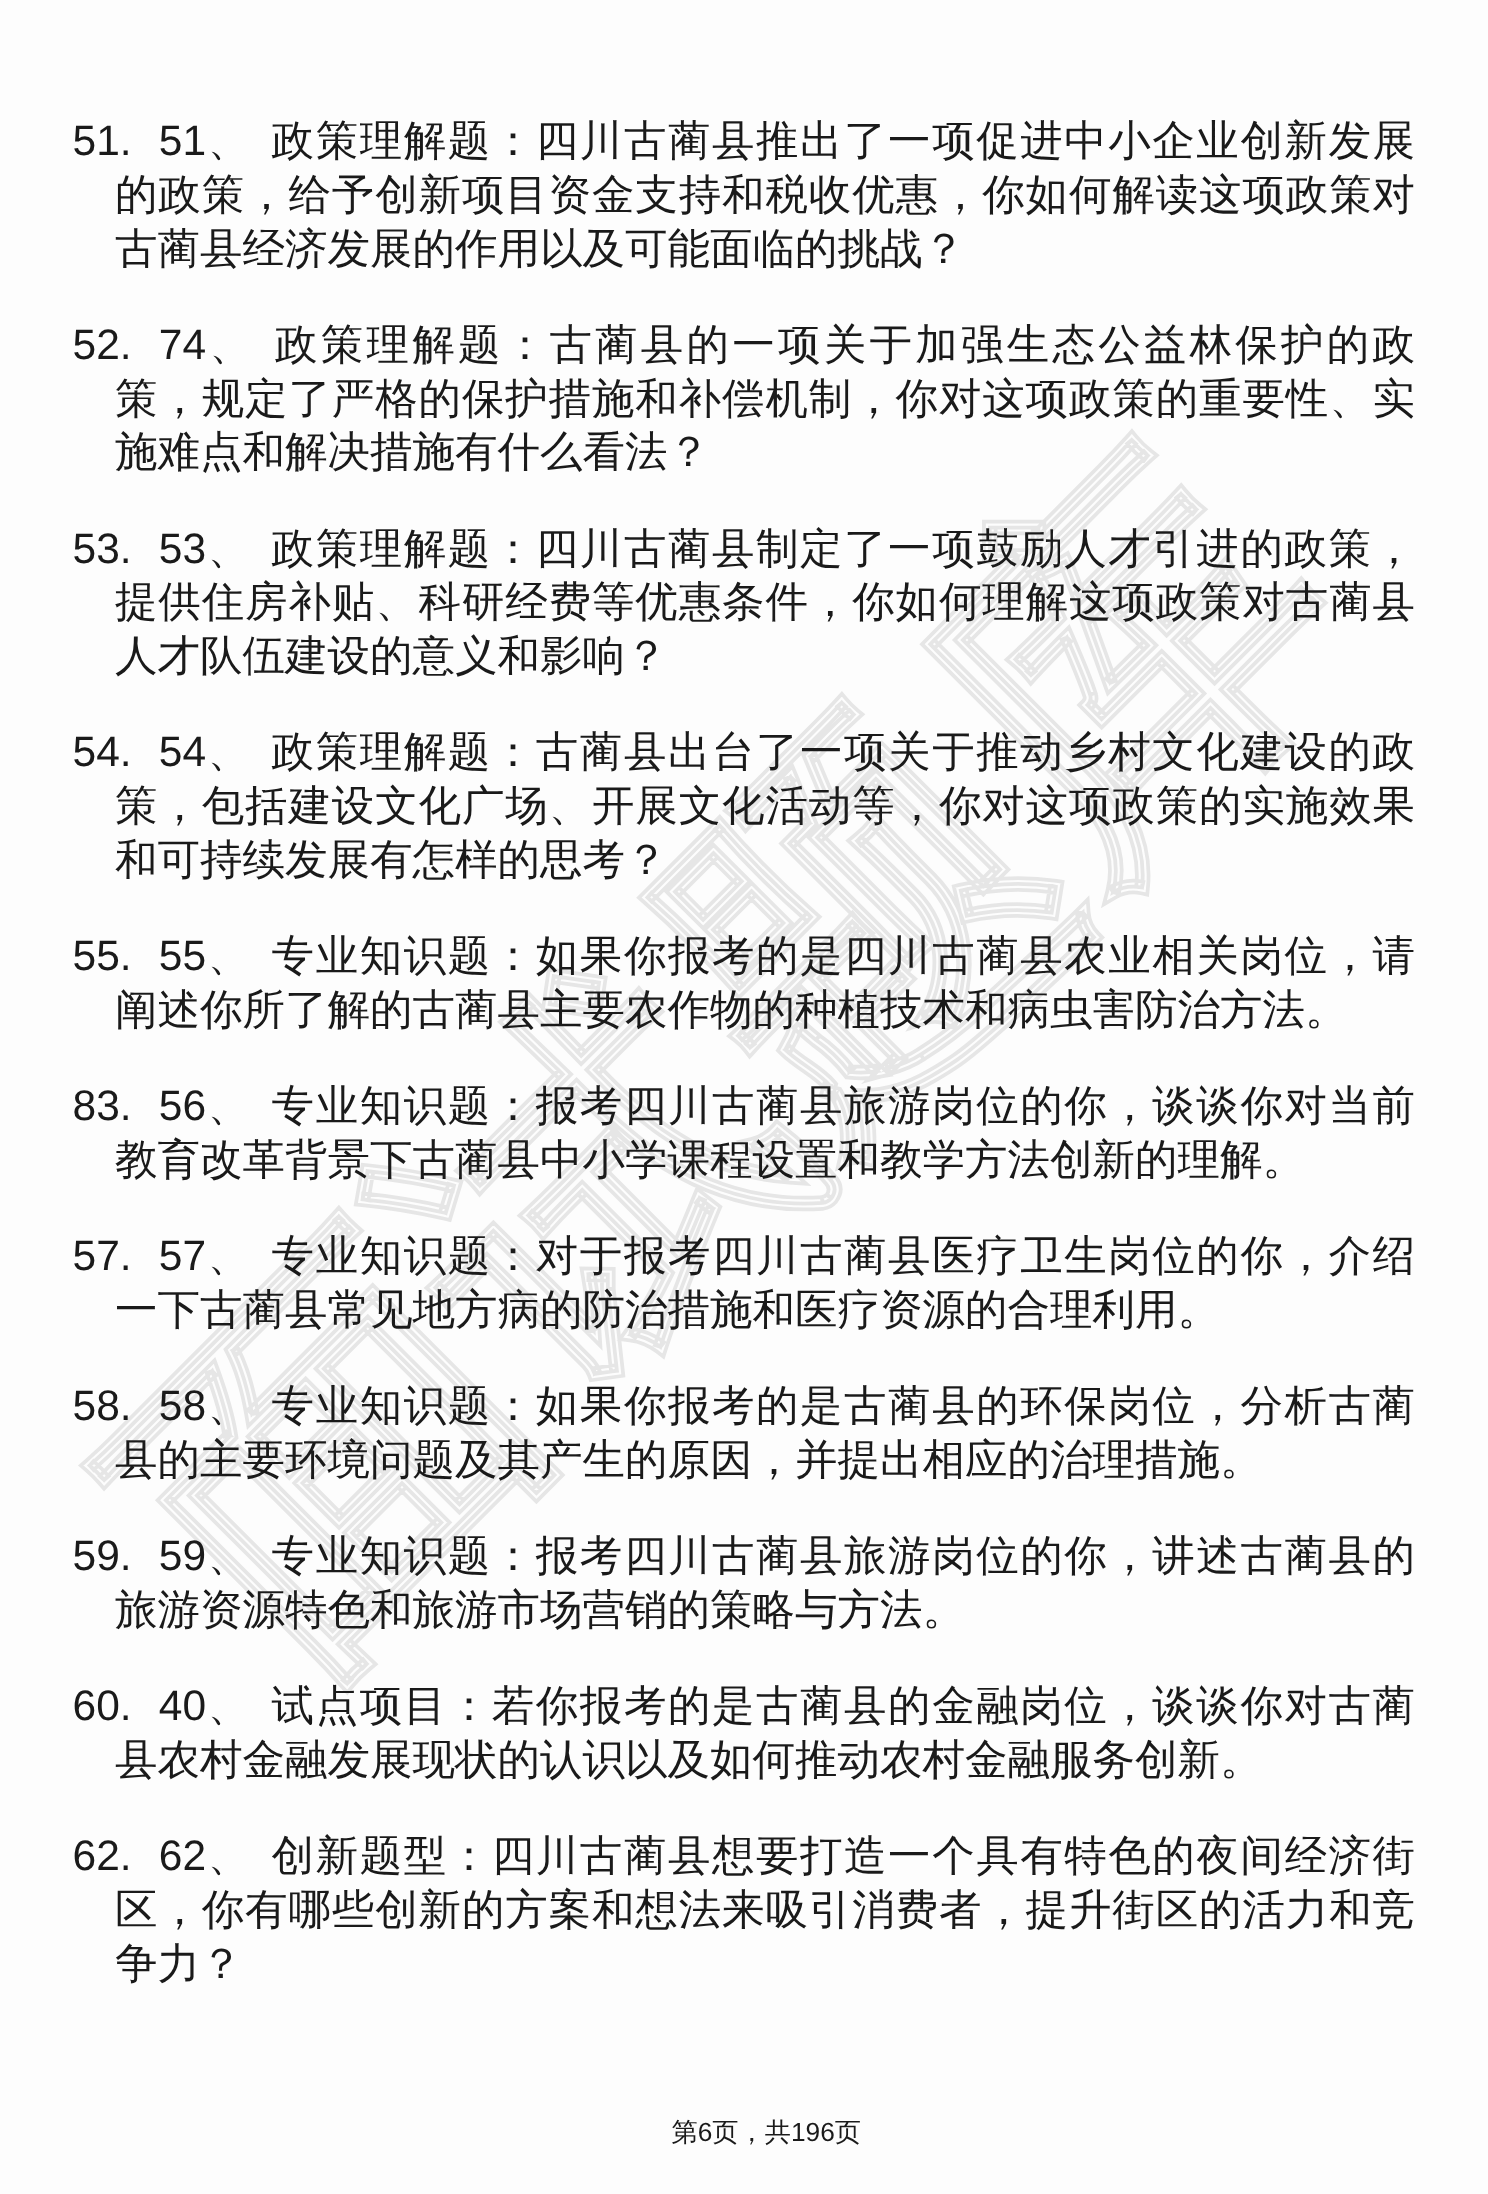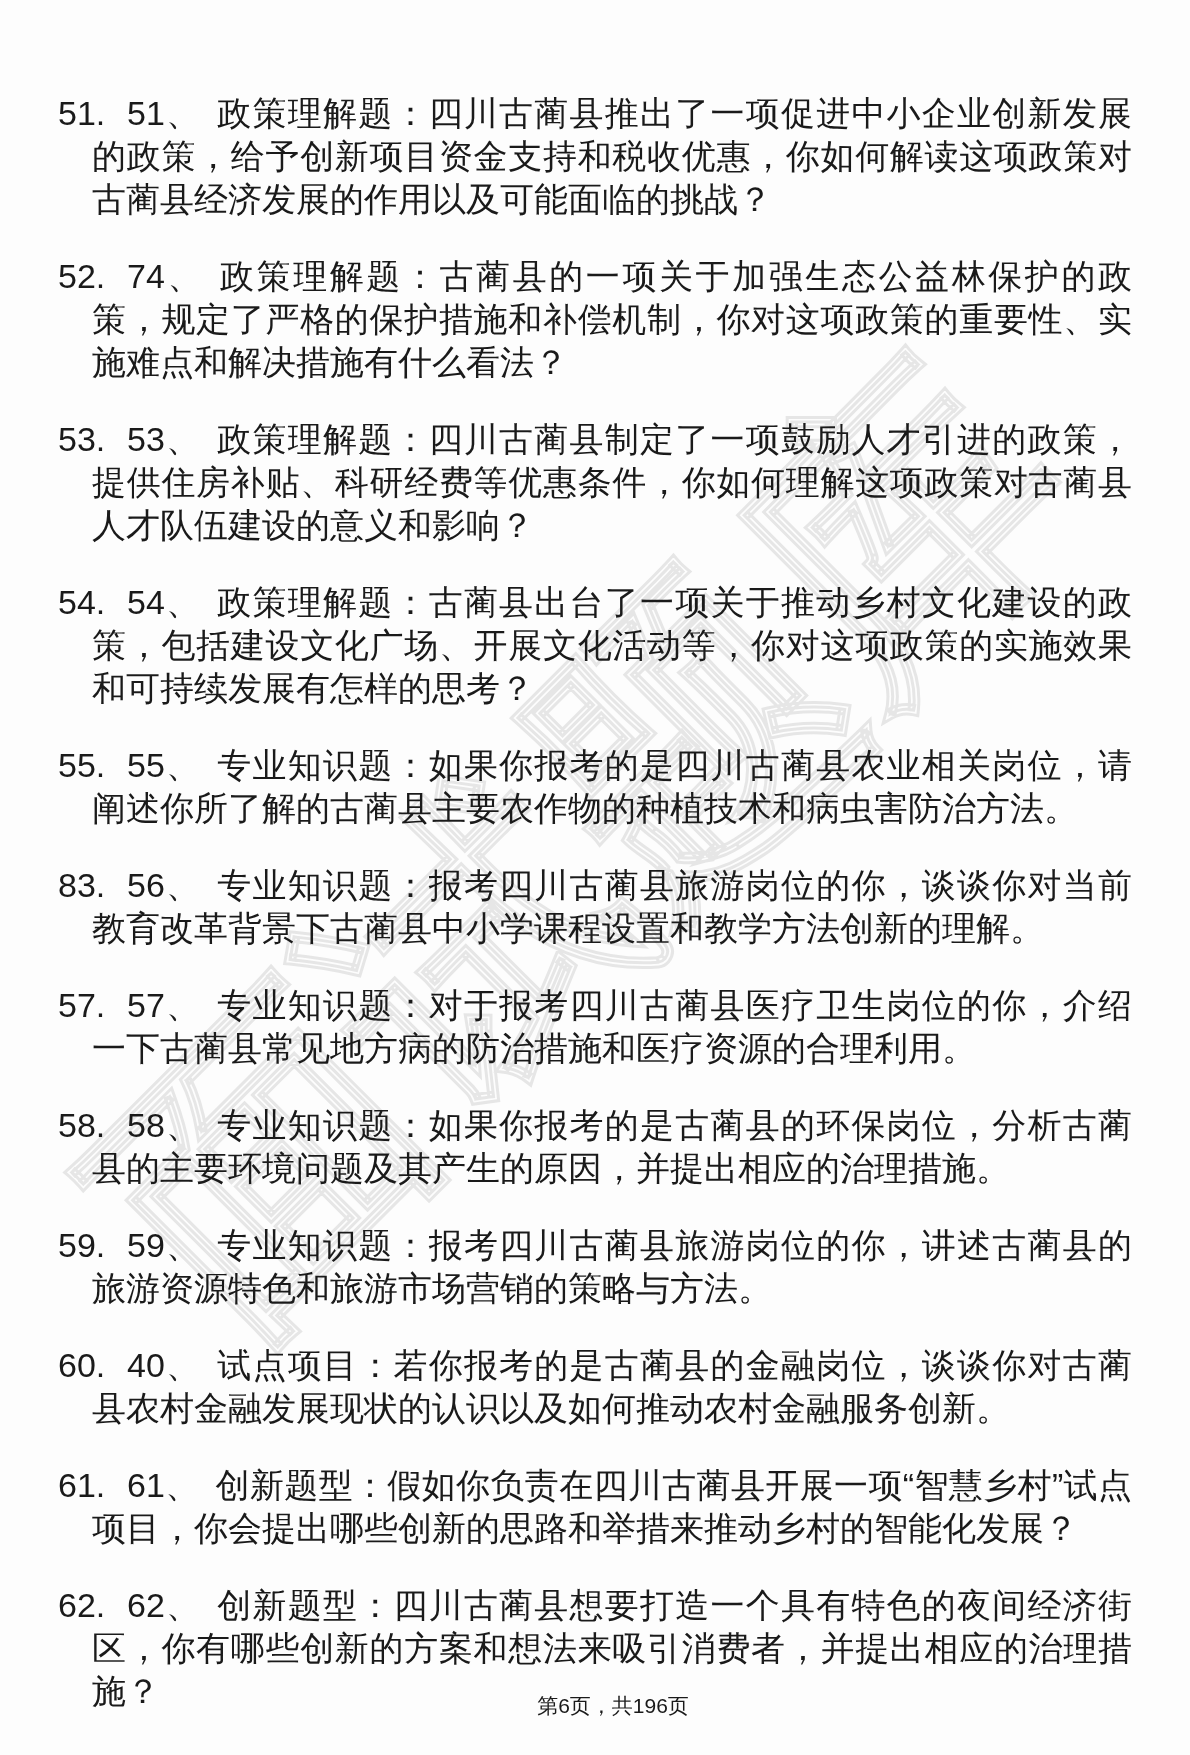--- a/index.html
+++ b/index.html
@@ -101,23 +101,20 @@
   </p>
 
   <p class="q">
     <span class="marker">59.</span><span class="num">59、</span><span>专业知识题：报考四川古蔺县旅游岗位的你，讲述古蔺县的旅游资源特色和旅游市场营销的策略与方法。</span>
   </p>
 
   <p class="q">
     <span class="marker">60.</span><span class="num">40、</span><span>试点项目：若你报考的是古蔺县的金融岗位，谈谈你对古蔺县农村金融发展现状的认识以及如何推动农村金融服务创新。</span>
   </p>
 
-  <p class="q">
-    <span class="marker">61.</span><span class="num">61、</span><span>创新题型：假如你负责在四川古蔺县开展一项“智慧乡村”试点项目，你会提出哪些创新的思路和举措来推动乡村的智能化发展？</span>
-  </p>
 
   <p class="q">
-    <span class="marker">62.</span><span class="num">62、</span><span>创新题型：四川古蔺县想要打造一个具有特色的夜间经济街区，你有哪些创新的方案和想法来吸引消费者，并提出相应的治理措施？</span>
+    <span class="marker">62.</span><span class="num">62、</span><span>创新题型：四川古蔺县想要打造一个具有特色的夜间经济街区，你有哪些创新的方案和想法来吸引消费者，提升街区的活力和竞争力？</span>
   </p>
 
 </div>
 
 <div class="footer">第6页，共196页</div>
 
 </body></html>

